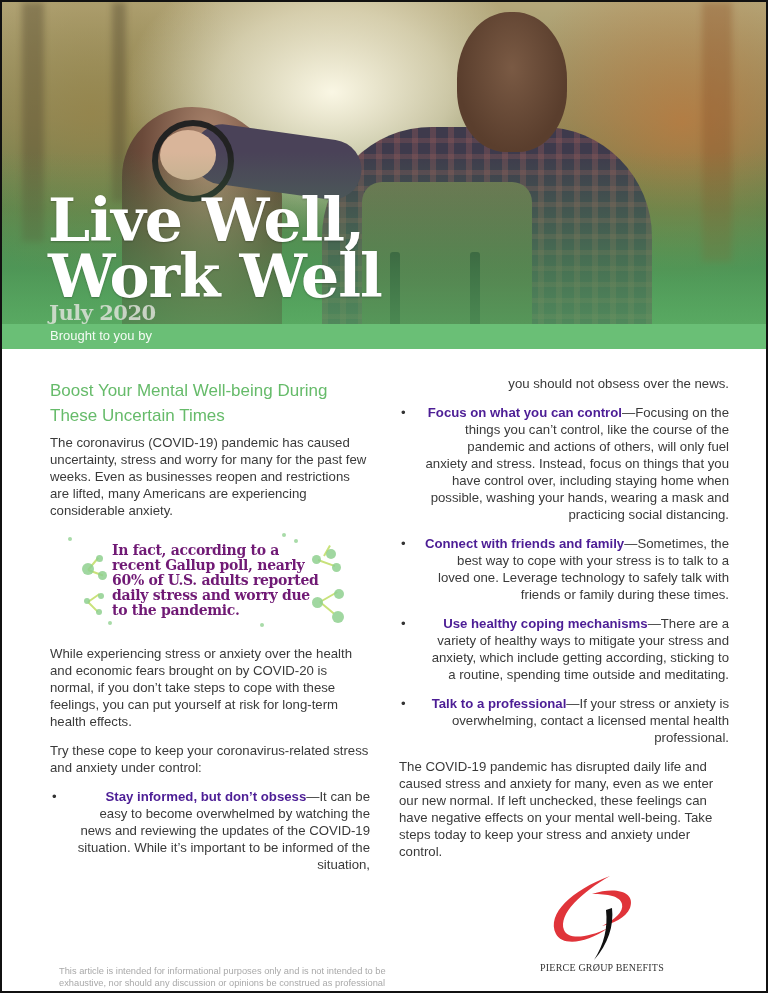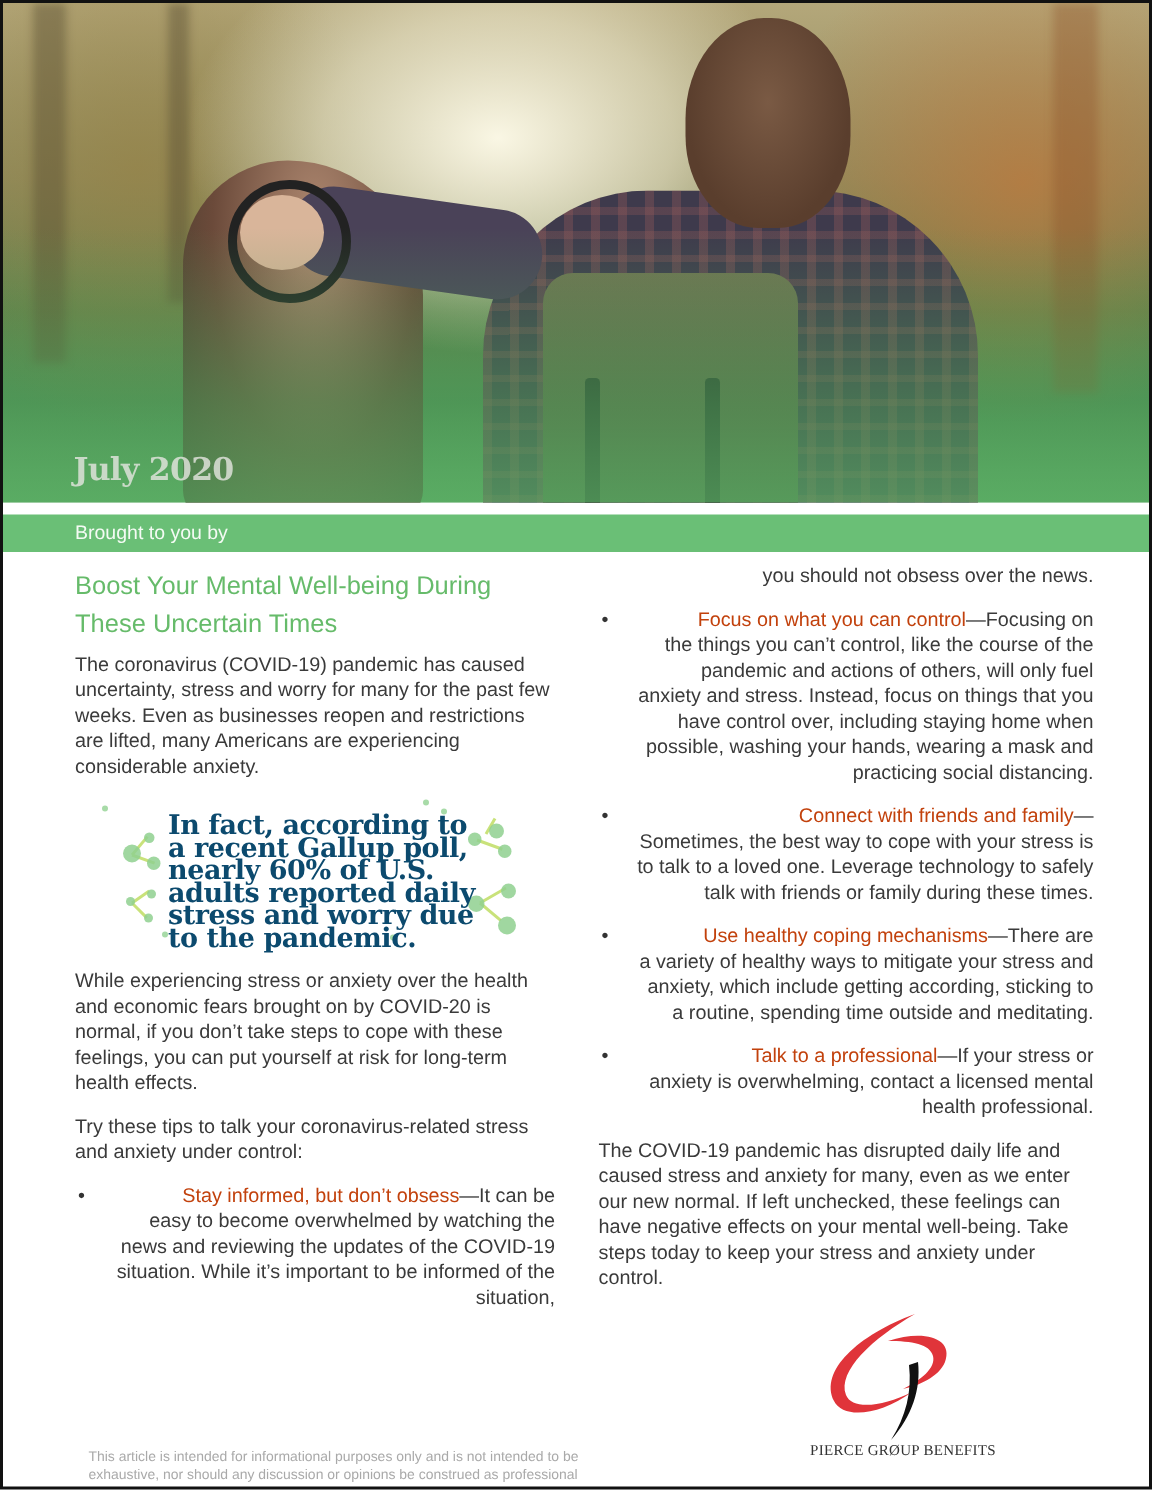--- a/index.html
+++ b/index.html
@@ -72,21 +72,21 @@
     font-weight: bold; color: #ffffff;
     font-size: 60px; line-height: 56px; letter-spacing: -1px;
     text-shadow: 0 1px 2px rgba(0,0,0,0.25);
   }
   .hero-date {
     position: absolute; left: 47px; top: 298px;
     font-family: "DejaVu Serif", serif; font-weight: bold;
     color: rgba(230,230,225,0.8); font-size: 21px; letter-spacing: -0.5px;
   }
   .brought-bar {
-    position: absolute; left: 0; top: 341px; width: 764px; height: 25px;
+    position: absolute; left: 0; top: 322px; width: 764px; height: 25px;
     background: #6abf76;
   }
   .brought-bar span {
     position: absolute; left: 48px; top: 4px;
     color: #f4fbf4; font-size: 13px;
   }
   
   .col { position: absolute; color: #3a3a3a; font-size: 13.2px; line-height: 17px; }
   .col-left { left: 48px; top: 376px; width: 320px; }
   .col-right { left: 397px; top: 373px; width: 330px; }
@@ -94,30 +94,30 @@
     color: #66bb6a; font-weight: normal; font-size: 17px; line-height: 25px;
     margin: 0 0 6px 0;
   }
   .col p { margin: 0 0 12px 0; }
   .callout {
     position: relative; height: 100px; margin: 2px 0 14px 0;
   }
   .callout-text {
     position: absolute; left: 62px; top: 12px; width: 215px;
     font-family: "DejaVu Serif", serif; font-weight: bold;
-    color: #0c4a6e; font-size: 18px; line-height: 15px; letter-spacing: -0.3px;
+    color: #701a75; font-size: 14px; line-height: 15px; letter-spacing: -0.3px;
   }
   .mol { position: absolute; }
   .mol .dot { position: absolute; background: #8fd08f; border-radius: 50%; opacity: 0.85; }
   .mol .bond { position: absolute; height: 2px; background: #c9e27a; transform-origin: 0 50%; }
   .speck { position: absolute; width: 4px; height: 4px; background: #a8dba8; border-radius: 50%; }
   ul.tips { list-style: none; padding: 0; margin: 0; }
   ul.tips li { position: relative; padding-left: 24px; margin: 0 0 12px 0; text-align: right; }
   ul.tips li .bullet { position: absolute; left: 2px; top: 0; color: #333; }
-  .tip-title { color: #c2410c; font-weight: normal; margin-left: 40px; }
+  .tip-title { color: #4c1d95; font-weight: bold; }
   .disclaimer {
     position: absolute; left: 57px; top: 915px; width: 340px;
     color: #a9a9a9; font-size: 9.3px; line-height: 12px; margin-top: 48px;
   }
   .logo { position: absolute; left: 530px; top: 870px; width: 140px; height: 110px; }
   .logo-text {
     position: absolute; left: 0; top: 90px; width: 140px; text-align: center;
     font-family: "Liberation Serif", serif; font-size: 10px; color: #333; letter-spacing: 0.2px;
   }
 </style>
@@ -135,20 +135,24 @@
     <div class="arm"></div>
     <div class="man-head"></div>
     <div class="backpack">
       <div class="strap" style="left:28px;top:70px;"></div>
       <div class="strap" style="left:108px;top:70px;"></div>
     </div>
     <div class="leash"></div>
     <div class="hand"></div>
     <div class="fade"></div>
 
+    <div class="hero-title">
+      <div>Live Well,</div>
+      <div>Work Well</div>
+    </div>
     <div class="hero-date">July 2020</div>
   </div>
 
   <div class="brought-bar">
     <span>Brought to you by</span>
   </div>
 
   <div class="col col-left">
     <h2 class="headline">Boost Your Mental Well-being During These Uncertain Times</h2>
     <p>The coronavirus (COVID-19) pandemic has caused uncertainty, stress and worry for many for the past few weeks. Even as businesses reopen and restrictions are lifted, many Americans are experiencing considerable anxiety.</p>
@@ -186,21 +190,21 @@
         <div class="bond" style="left:8px;top:12px;width:18px;transform:rotate(40deg);"></div>
         <div class="dot" style="left:0;top:8px;width:11px;height:11px;"></div>
         <div class="dot" style="left:22px;top:0;width:10px;height:10px;"></div>
         <div class="dot" style="left:20px;top:22px;width:12px;height:12px;"></div>
       </div>
 
       <div class="callout-text">In fact, according to a recent Gallup poll, nearly 60% of U.S. adults reported daily stress and worry due to the pandemic.</div>
     </div>
 
     <p>While experiencing stress or anxiety over the health and economic fears brought on by COVID-20 is normal, if you don’t take steps to cope with these feelings, you can put yourself at risk for long-term health effects.</p>
-    <p>Try these tips to talk your coronavirus-related stress and anxiety under control:</p>
+    <p>Try these cope to keep your coronavirus-related stress and anxiety under control:</p>
 
     <ul class="tips">
       <li>
         <span class="bullet">•</span>
         <span class="tip-title">Stay informed, but don’t obsess</span><span>—It can be easy to become overwhelmed by watching the news and reviewing the updates of the COVID-19 situation. While it’s important to be informed of the situation,</span>
       </li>
     </ul>
   </div>
 
   <div class="col col-right">

